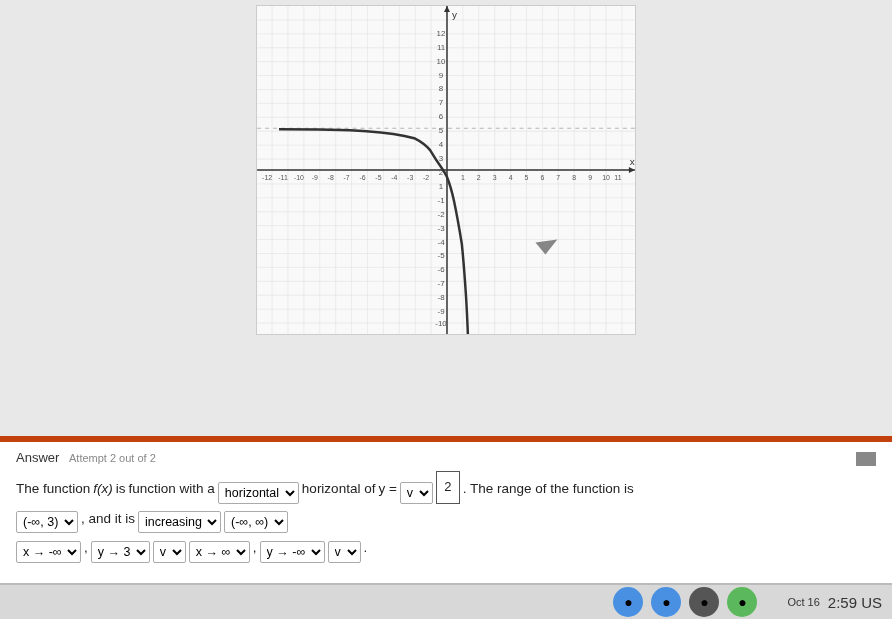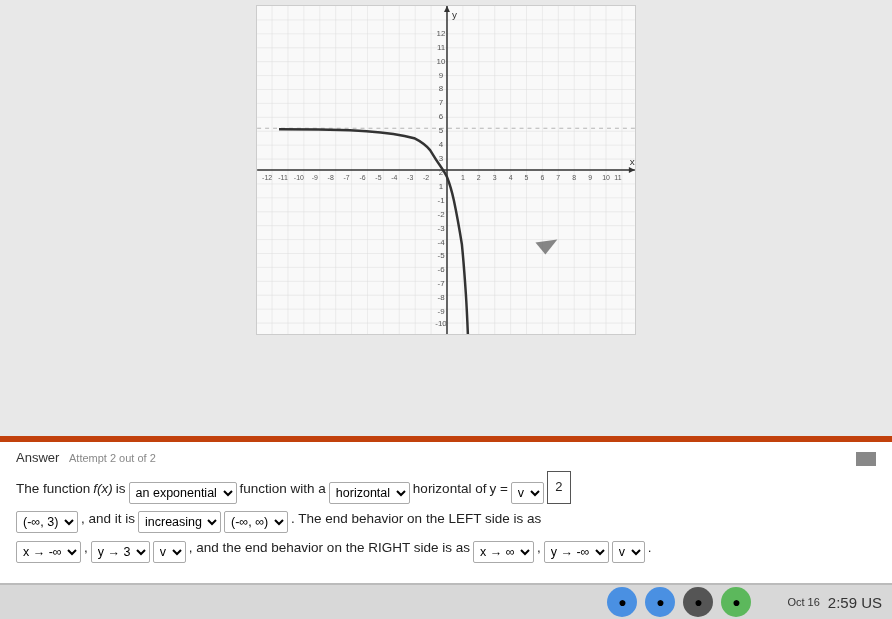--- a/index.html
+++ b/index.html
@@ -264,76 +264,72 @@
     <div class="answer-label">
       <span>Answer</span>
       <span class="attempt">Attempt 2 out of 2</span>
       <span style="float:right; width:20px; height:14px; background:#888; display:inline-block; margin-top:2px;"></span>
     </div>
 
     <div class="sentence-row">
       <span>The function</span>
       <em><span>f(x)</span></em>
       <span>is</span>
-      <select>
-        <option>an exponential</option>
-      </select>
       <span>function with a</span>
       <select>
         <option>horizontal</option>
       </select>
       <span>horizontal of</span>
       <span>y =</span>
       <select>
         <option>v</option>
       </select>
       <span class="box-value">2</span>
+      <span>. The range of the function is</span>
     </div>
 
     <div class="sentence-row">
       <select>
         <option>(-∞, 3)</option>
       </select>
       <span>, and it is</span>
       <select>
         <option>increasing</option>
       </select>
       <select>
         <option>(-∞, ∞)</option>
       </select>
-      <span>. The end behavior on the LEFT side is as</span>
     </div>
 
     <div class="sentence-row">
       <select>
         <option>x → -∞</option>
       </select>
       <span>,</span>
       <select>
         <option>y → 3</option>
       </select>
       <select>
         <option>v</option>
       </select>
-      <span>, and the end behavior on the RIGHT side is as</span>
       <select>
         <option>x → ∞</option>
       </select>
       <span>,</span>
       <select>
         <option>y → -∞</option>
       </select>
       <select>
         <option>v</option>
       </select>
       <span>.</span>
     </div>
   </div>
 
   <div class="bottom-bar">
     <button class="dot-btn dot-blue">●</button>
     <button class="dot-btn dot-blue">●</button>
     <button class="dot-btn dot-dark">●</button>
     <button class="dot-btn dot-green">●</button>
-    <span style="margin-left:28px; font-size:11px; color:#333;">Oct 16</span>
+    <span style="margin-left:22px; font-size:11px; color:#333;">Oct 16</span>
     <span style="font-size:15px; color:#333;">2:59 US</span>
   </div>
 </div>
 
 </body></html>

